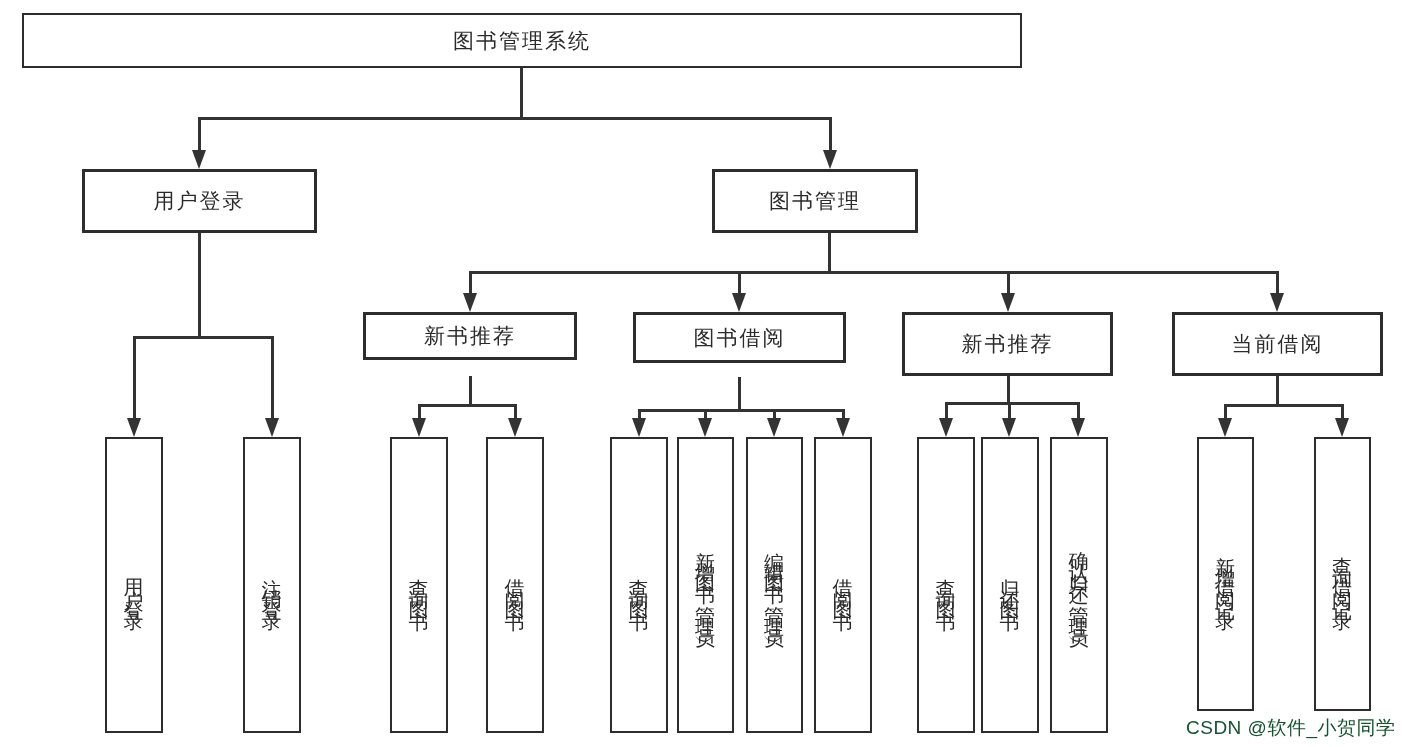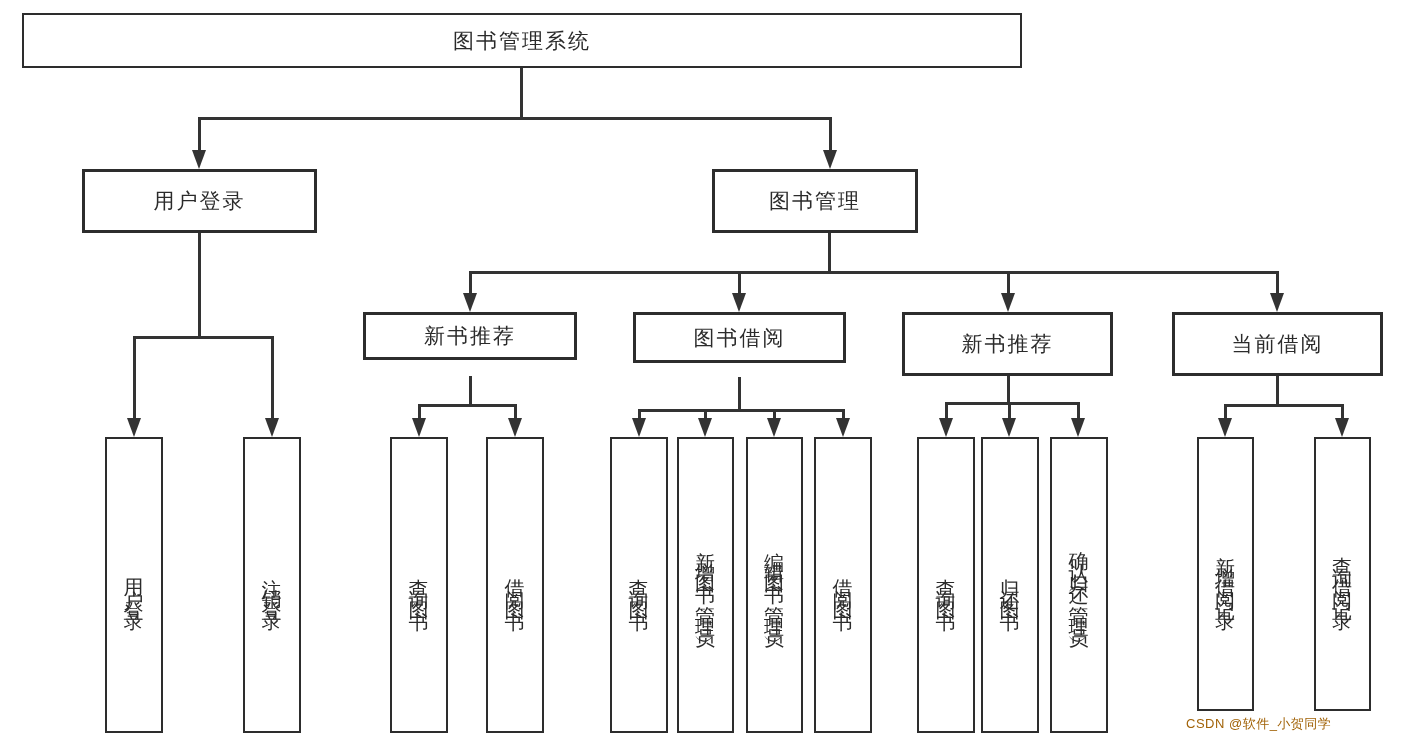--- a/index.html
+++ b/index.html
@@ -44,22 +44,22 @@
     width: 0; height: 0;
     border-left: 7px solid transparent;
     border-right: 7px solid transparent;
     border-top: 19px solid #333333;
     z-index: 1;
   }
   #watermark {
     position: absolute;
     left: 1186px;
     top: 715px;
-    font-size: 13px;
-    color: #a16207;
+    font-size: 19px;
+    color: #14532d;
     white-space: nowrap;
     z-index: 3;
     letter-spacing: 0.5px;
   }
 </style>
 </head>
 <body>
 
 <div id="canvas">
 

